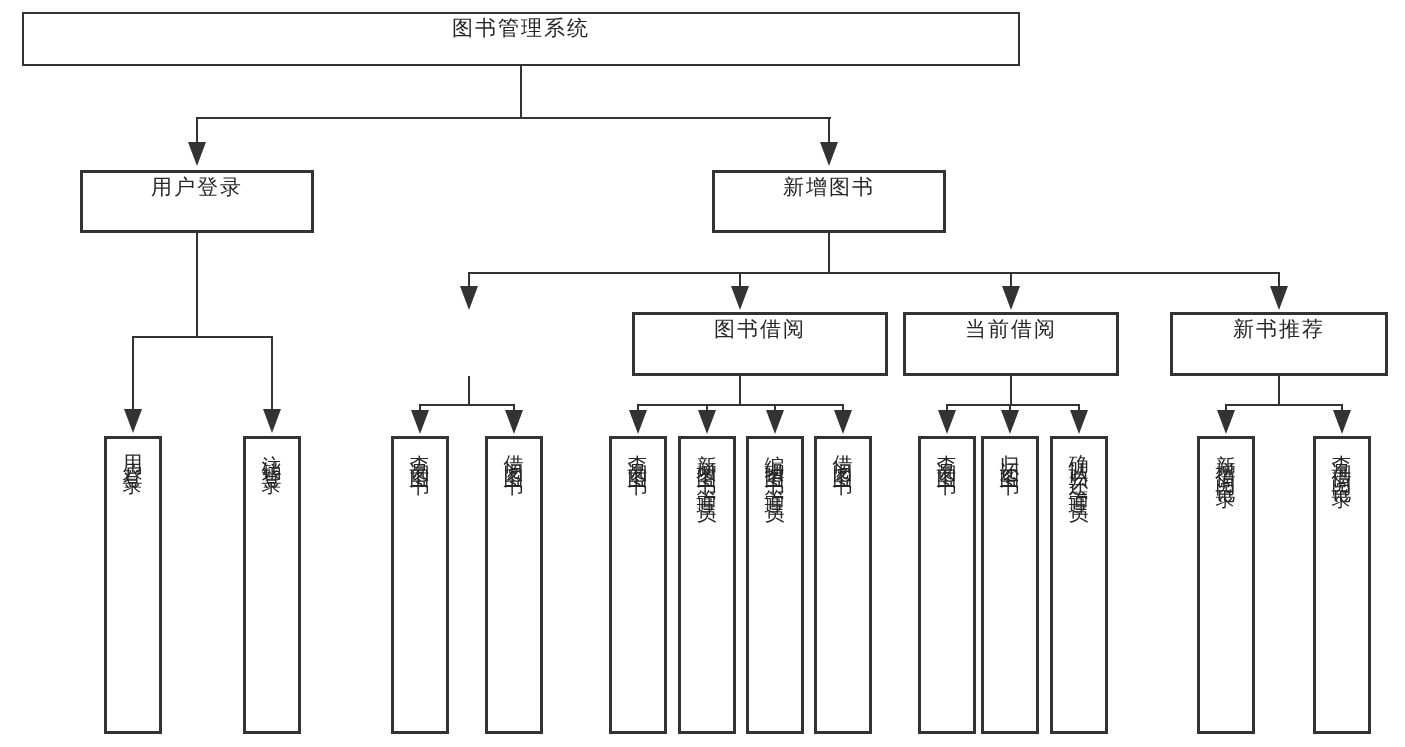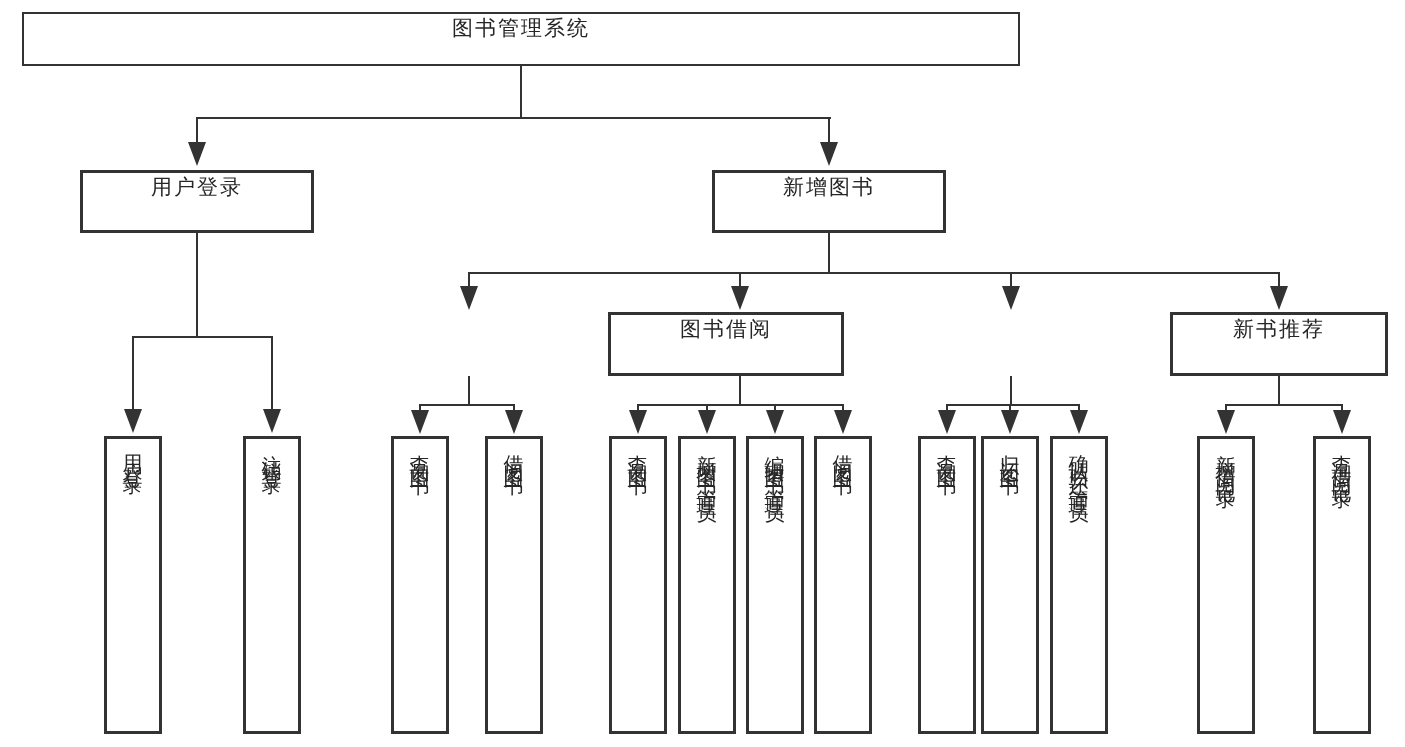--- a/index.html
+++ b/index.html
@@ -129,22 +129,25 @@
     <span>图书管理系统</span>
   </div>
 
   <div class="node h" style="left:80px;top:170px;width:234px;height:63px">
     <span>用户登录</span>
   </div>
   <div class="node h" style="left:712px;top:170px;width:234px;height:63px">
     <span>新增图书</span>
   </div>
 
-  <div class="node h" style="left:608px;top:312px;width:236px;height:64px">
+  <div class="node h" style="left:632px;top:312px;width:256px;height:64px">
     <span>图书借阅</span>
+  </div>
+  <div class="node h" style="left:903px;top:312px;width:216px;height:64px">
+    <span>当前借阅</span>
   </div>
   <div class="node h" style="left:1170px;top:312px;width:218px;height:64px">
     <span>新书推荐</span>
   </div>
 
   <div class="node v" style="left:104px;top:436px;width:58px;height:298px">
     <span>用户登录</span>
   </div>
   <div class="node v" style="left:243px;top:436px;width:58px;height:298px">
     <span>注销登录</span>

